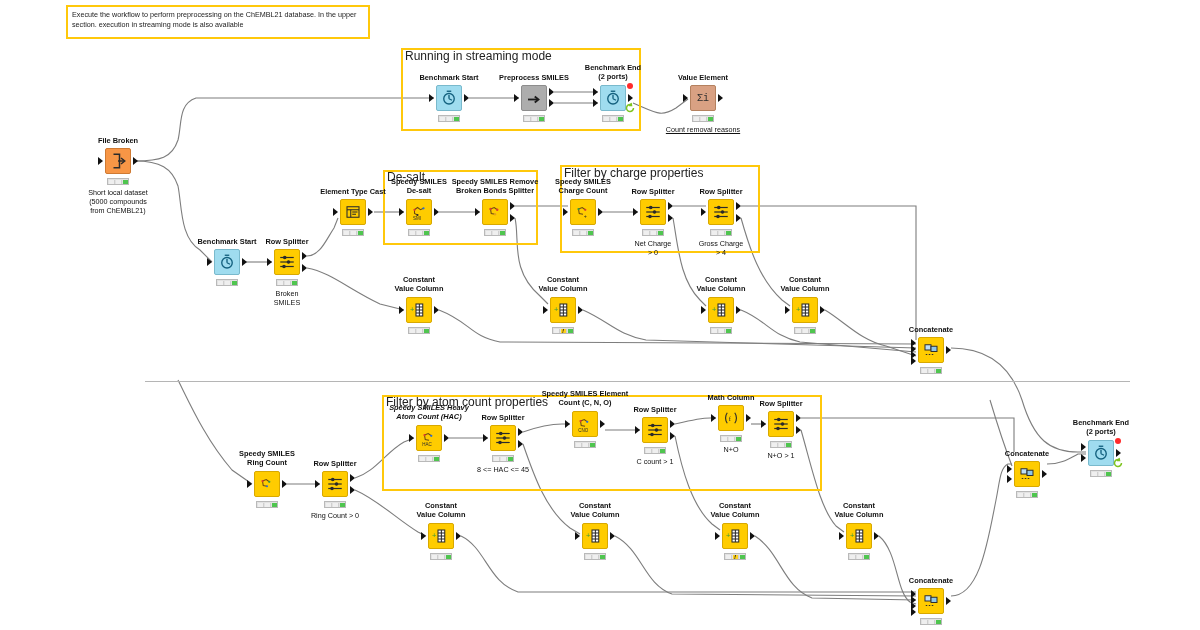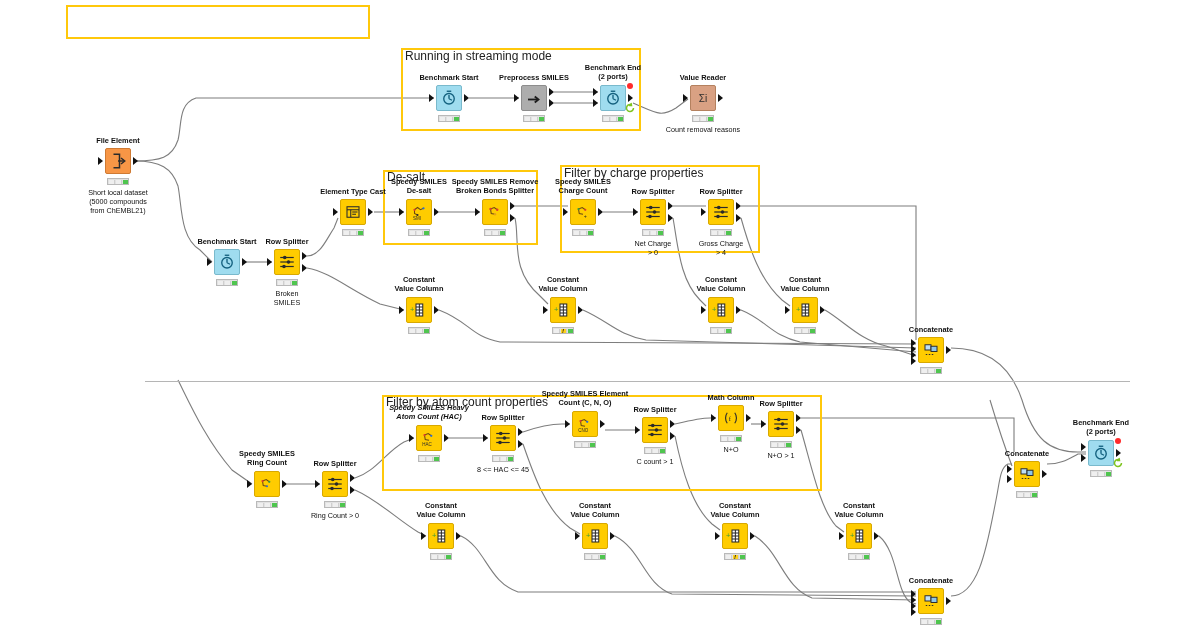--- a/index.html
+++ b/index.html
@@ -135,35 +135,36 @@
 
       <path d="M1047,464 C1062,464 1070,458 1078,454 L1086,454"></path>
 
       <path d="M1012,466 C1002,440 996,420 990,400"></path>
     </g>
   </svg>
 
   <div class="divider" style="left:145px;top:381px;width:985px;"></div>
 
   <div class="anno filled" style="left:66px;top:5px;width:304px;height:34px;"></div>
+  <div class="anno-text" style="left:72px;top:10px;width:292px;">Execute the workflow to perform preprocessing on the ChEMBL21 database. In the upper section. execution in streaming mode is also available</div>
 
   <div class="anno" style="left:401px;top:48px;width:240px;height:83px;"></div>
   <div class="anno-title" style="left:405px;top:52px;">Running in streaming mode</div>
 
   <div class="anno" style="left:383px;top:170px;width:155px;height:75px;"></div>
   <div class="anno-title" style="left:387px;top:173px;">De-salt</div>
 
   <div class="anno" style="left:560px;top:165px;width:200px;height:88px;"></div>
   <div class="anno-title" style="left:564px;top:169px;">Filter by charge properties</div>
 
   <div class="anno" style="left:382px;top:395px;width:440px;height:96px;"></div>
   <div class="anno-title" style="left:386px;top:398px;">Filter by atom count properties</div>
 
   <div class="node-wrap" style="left:105px;top:148px;">
-    <div class="nlabel" style="left:-32px;top:-12px;width:90px;">File Element</div>
+    <div class="nlabel" style="left:-32px;top:-12px;width:90px;">File Broken</div>
     <div class="port in" style="left:-7px;top:9px;"></div>
     <div class="node orange">
       <svg class="ic" viewBox="0 0 24 24" fill="none" stroke="#2b2b2b" stroke-width="2">
         <path d="M6 3 h8 v18 h-8"></path>
           <path d="M12 12 h8"></path>
           <path d="M16 8 l5 4 -5 4"></path>
       </svg>
     </div>
     <div class="port" style="left:28px;top:9px;"></div>
     <div class="status" style="left:2px;top:30px;">
@@ -233,32 +234,32 @@
         <path d="M14 2 l1 5 -5 0"></path>
     </svg>
     <div class="status" style="left:2px;top:30px;">
       <i></i>
         <i></i>
         <i class="green"></i>
     </div>
   </div>
 
   <div class="node-wrap" style="left:690px;top:85px;">
-    <div class="nlabel" style="left:-32px;top:-12px;width:90px;">Value Reader</div>
+    <div class="nlabel" style="left:-32px;top:-12px;width:90px;">Value Element</div>
     <div class="port in" style="left:-7px;top:9px;"></div>
     <div class="node tan">
-      <span style="font-size:10px;font-family:Liberation Sans, sans-serif;color:#2d2d2d;">Σi</span>
-    </div>
-    <div class="port" style="left:28px;top:9px;"></div>
-    <div class="status" style="left:2px;top:30px;">
-      <i></i>
-        <i></i>
-        <i class="green"></i>
-    </div>
-    <div class="nsub" style="left:-40px;top:40px;width:106px;">Count removal reasons</div>
+      <span style="font-size:10px;font-family:Liberation Mono, monospace;color:#2d2d2d;">Σi</span>
+    </div>
+    <div class="port" style="left:28px;top:9px;"></div>
+    <div class="status" style="left:2px;top:30px;">
+      <i></i>
+        <i></i>
+        <i class="green"></i>
+    </div>
+    <div class="nsub" style="left:-40px;top:40px;width:106px;text-decoration:underline;">Count removal reasons</div>
   </div>
 
   <div class="node-wrap" style="left:214px;top:249px;">
     <div class="nlabel" style="left:-32px;top:-12px;width:90px;">Benchmark Start</div>
     <div class="port in" style="left:-7px;top:9px;"></div>
     <div class="node cyan">
       <svg class="ic" viewBox="0 0 24 24" fill="none" stroke="#13607e" stroke-width="1.8">
         <circle cx="12" cy="13" r="7"></circle>
           <path d="M12 13 l0 -5"></path>
           <path d="M12 13 l4 2"></path>

